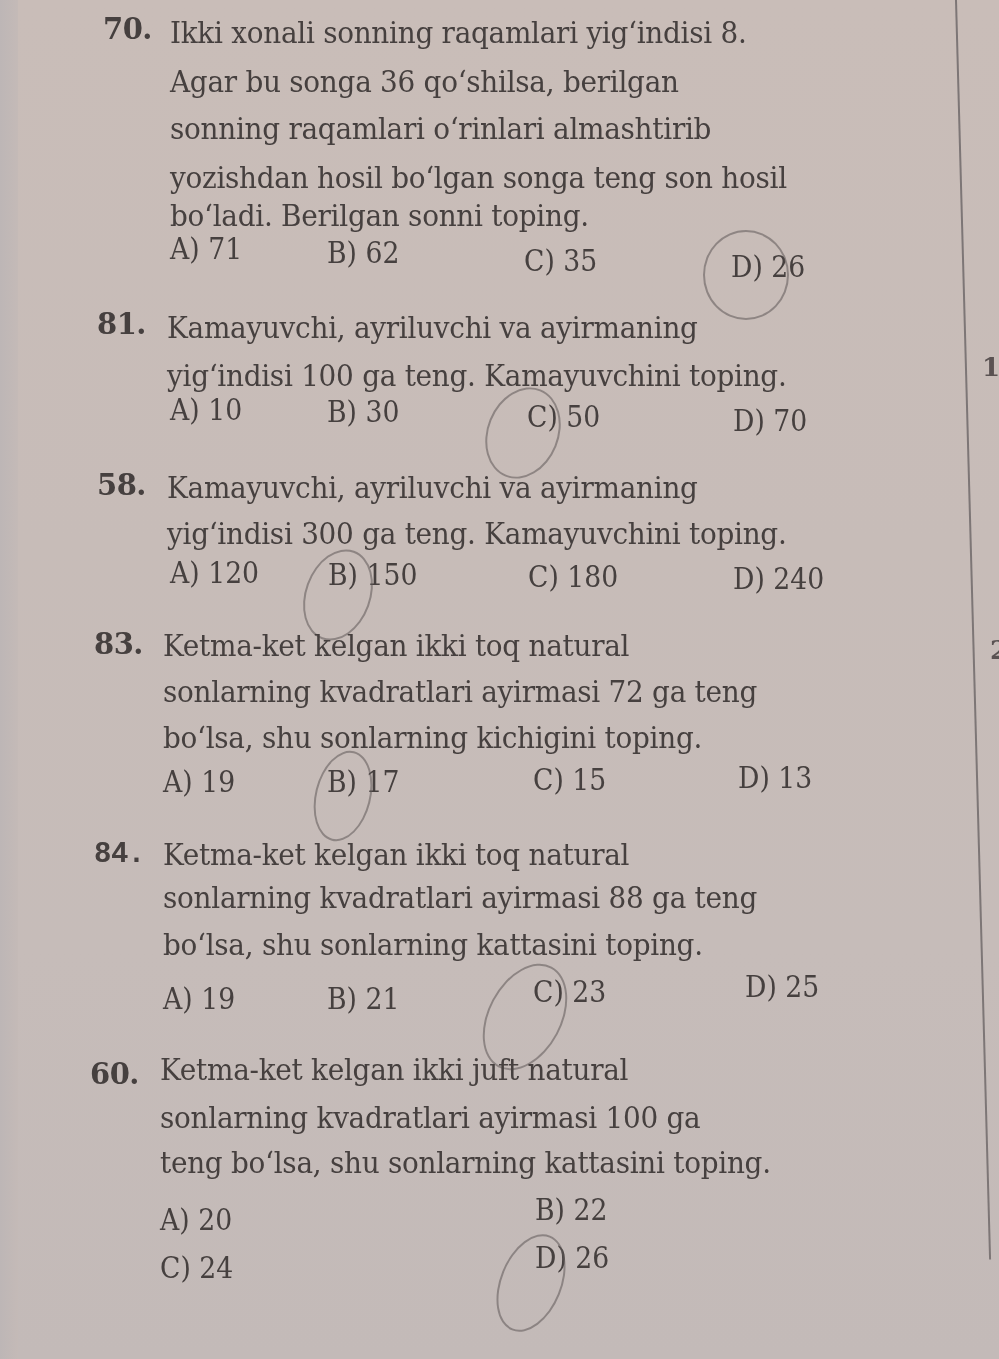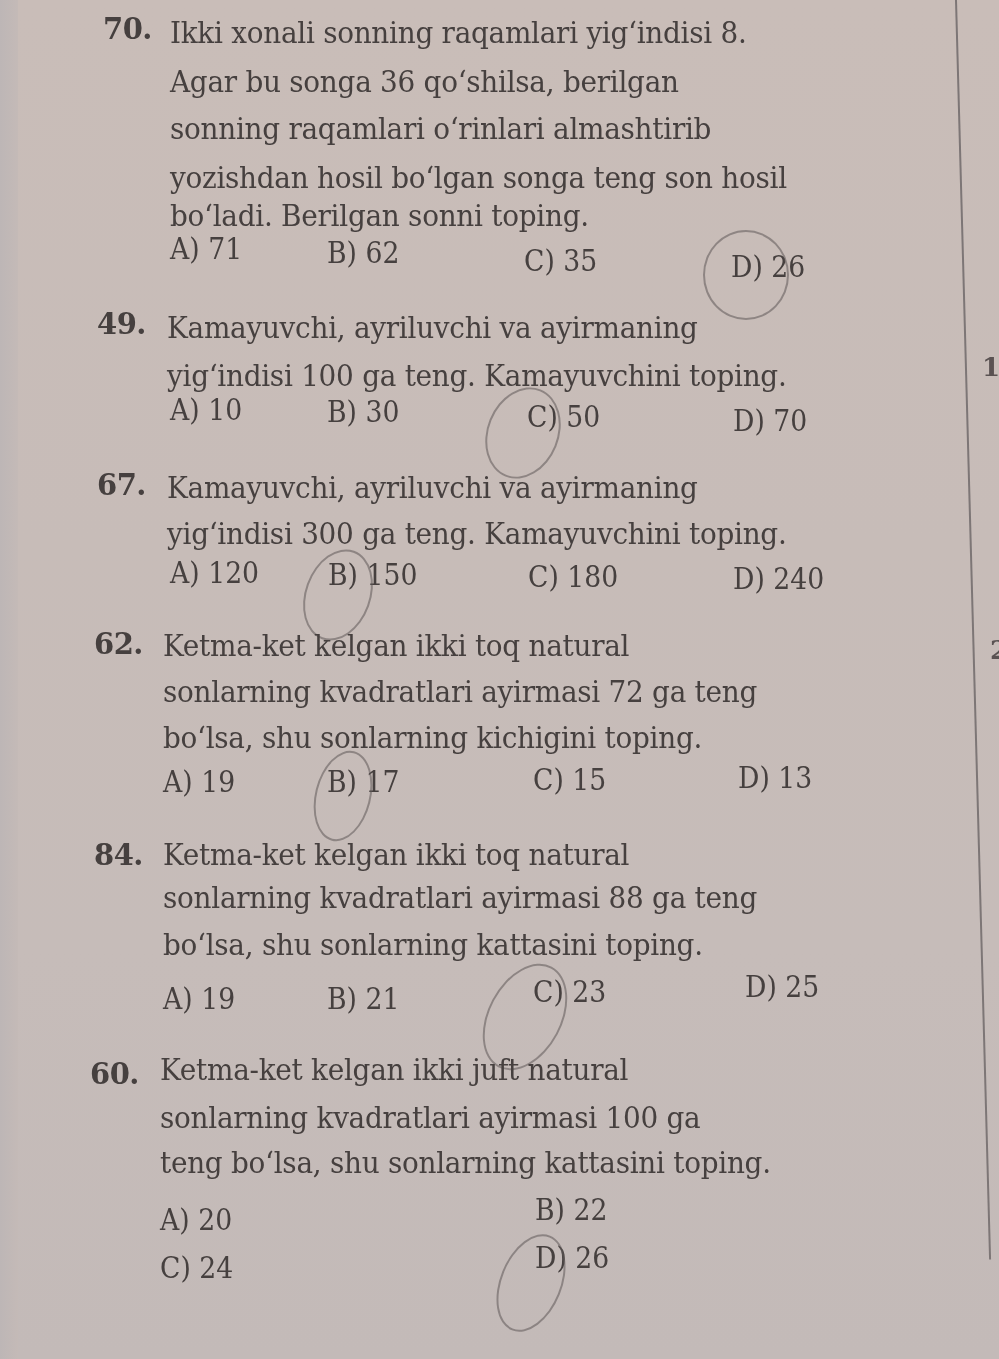--- a/index.html
+++ b/index.html
@@ -53,55 +53,55 @@
   <div class="q-line" style="left:170px;top:160px;">yozishdan hosil bo‘lgan songa teng son hosil</div>
   <div class="q-line" style="left:170px;top:198px;">bo‘ladi. Berilgan sonni toping.</div>
   <div class="opt" style="left:170px;top:232px;">A) 71</div>
   <div class="opt" style="left:327px;top:236px;">B) 62</div>
   <div class="opt" style="left:524px;top:244px;">C) 35</div>
   <div class="opt" style="left:731px;top:250px;">D) 26</div>
   <div class="mark" style="left:703px;top:230px;width:82px;height:86px;"></div>
 </div>
 
 <div>
-  <div class="q-num" style="left:97px;top:307px;">49.</div>
+  <div class="q-num" style="left:97px;top:307px;">81.</div>
   <div class="q-line" style="left:167px;top:310px;">Kamayuvchi, ayriluvchi va ayirmaning</div>
   <div class="q-line" style="left:167px;top:358px;">yig‘indisi 100 ga teng. Kamayuvchini toping.</div>
   <div class="opt" style="left:170px;top:393px;">A) 10</div>
   <div class="opt" style="left:327px;top:395px;">B) 30</div>
   <div class="opt" style="left:527px;top:400px;">C) 50</div>
   <div class="opt" style="left:733px;top:404px;">D) 70</div>
   <div class="mark" style="left:487px;top:386px;width:68px;height:90px;transform:rotate(22deg);"></div>
 </div>
 
 <div>
-  <div class="q-num" style="left:97px;top:468px;">67.</div>
+  <div class="q-num" style="left:97px;top:468px;">58.</div>
   <div class="q-line" style="left:167px;top:470px;">Kamayuvchi, ayriluvchi va ayirmaning</div>
   <div class="q-line" style="left:167px;top:516px;">yig‘indisi 300 ga teng. Kamayuvchini toping.</div>
   <div class="opt" style="left:170px;top:556px;">A) 120</div>
   <div class="opt" style="left:328px;top:558px;">B) 150</div>
   <div class="opt" style="left:528px;top:560px;">C) 180</div>
   <div class="opt" style="left:733px;top:562px;">D) 240</div>
   <div class="mark" style="left:305px;top:548px;width:62px;height:90px;transform:rotate(20deg);"></div>
 </div>
 
 <div>
-  <div class="q-num" style="left:94px;top:627px;">62.</div>
+  <div class="q-num" style="left:94px;top:627px;">83.</div>
   <div class="q-line" style="left:163px;top:628px;">Ketma-ket kelgan ikki toq natural</div>
   <div class="q-line" style="left:163px;top:674px;">sonlarning kvadratlari ayirmasi 72 ga teng</div>
   <div class="q-line" style="left:163px;top:720px;">bo‘lsa, shu sonlarning kichigini toping.</div>
   <div class="opt" style="left:163px;top:765px;">A) 19</div>
   <div class="opt" style="left:327px;top:765px;">B) 17</div>
   <div class="opt" style="left:533px;top:763px;">C) 15</div>
   <div class="opt" style="left:738px;top:761px;">D) 13</div>
   <div class="mark" style="left:315px;top:750px;width:52px;height:88px;transform:rotate(14deg);"></div>
 </div>
 
 <div>
-  <div class="q-num" style="left:94px;top:838px;">84.</div>
+  <div class="q-num" style="left:94px;top:838px;font-family:Liberation Mono, monospace;">84.</div>
   <div class="q-line" style="left:163px;top:837px;">Ketma-ket kelgan ikki toq natural</div>
   <div class="q-line" style="left:163px;top:880px;">sonlarning kvadratlari ayirmasi 88 ga teng</div>
   <div class="q-line" style="left:163px;top:927px;">bo‘lsa, shu sonlarning kattasini toping.</div>
   <div class="opt" style="left:163px;top:982px;">A) 19</div>
   <div class="opt" style="left:327px;top:982px;">B) 21</div>
   <div class="opt" style="left:533px;top:975px;">C) 23</div>
   <div class="opt" style="left:745px;top:970px;">D) 25</div>
   <div class="mark" style="left:488px;top:960px;width:70px;height:110px;transform:rotate(28deg);"></div>
 </div>
 

